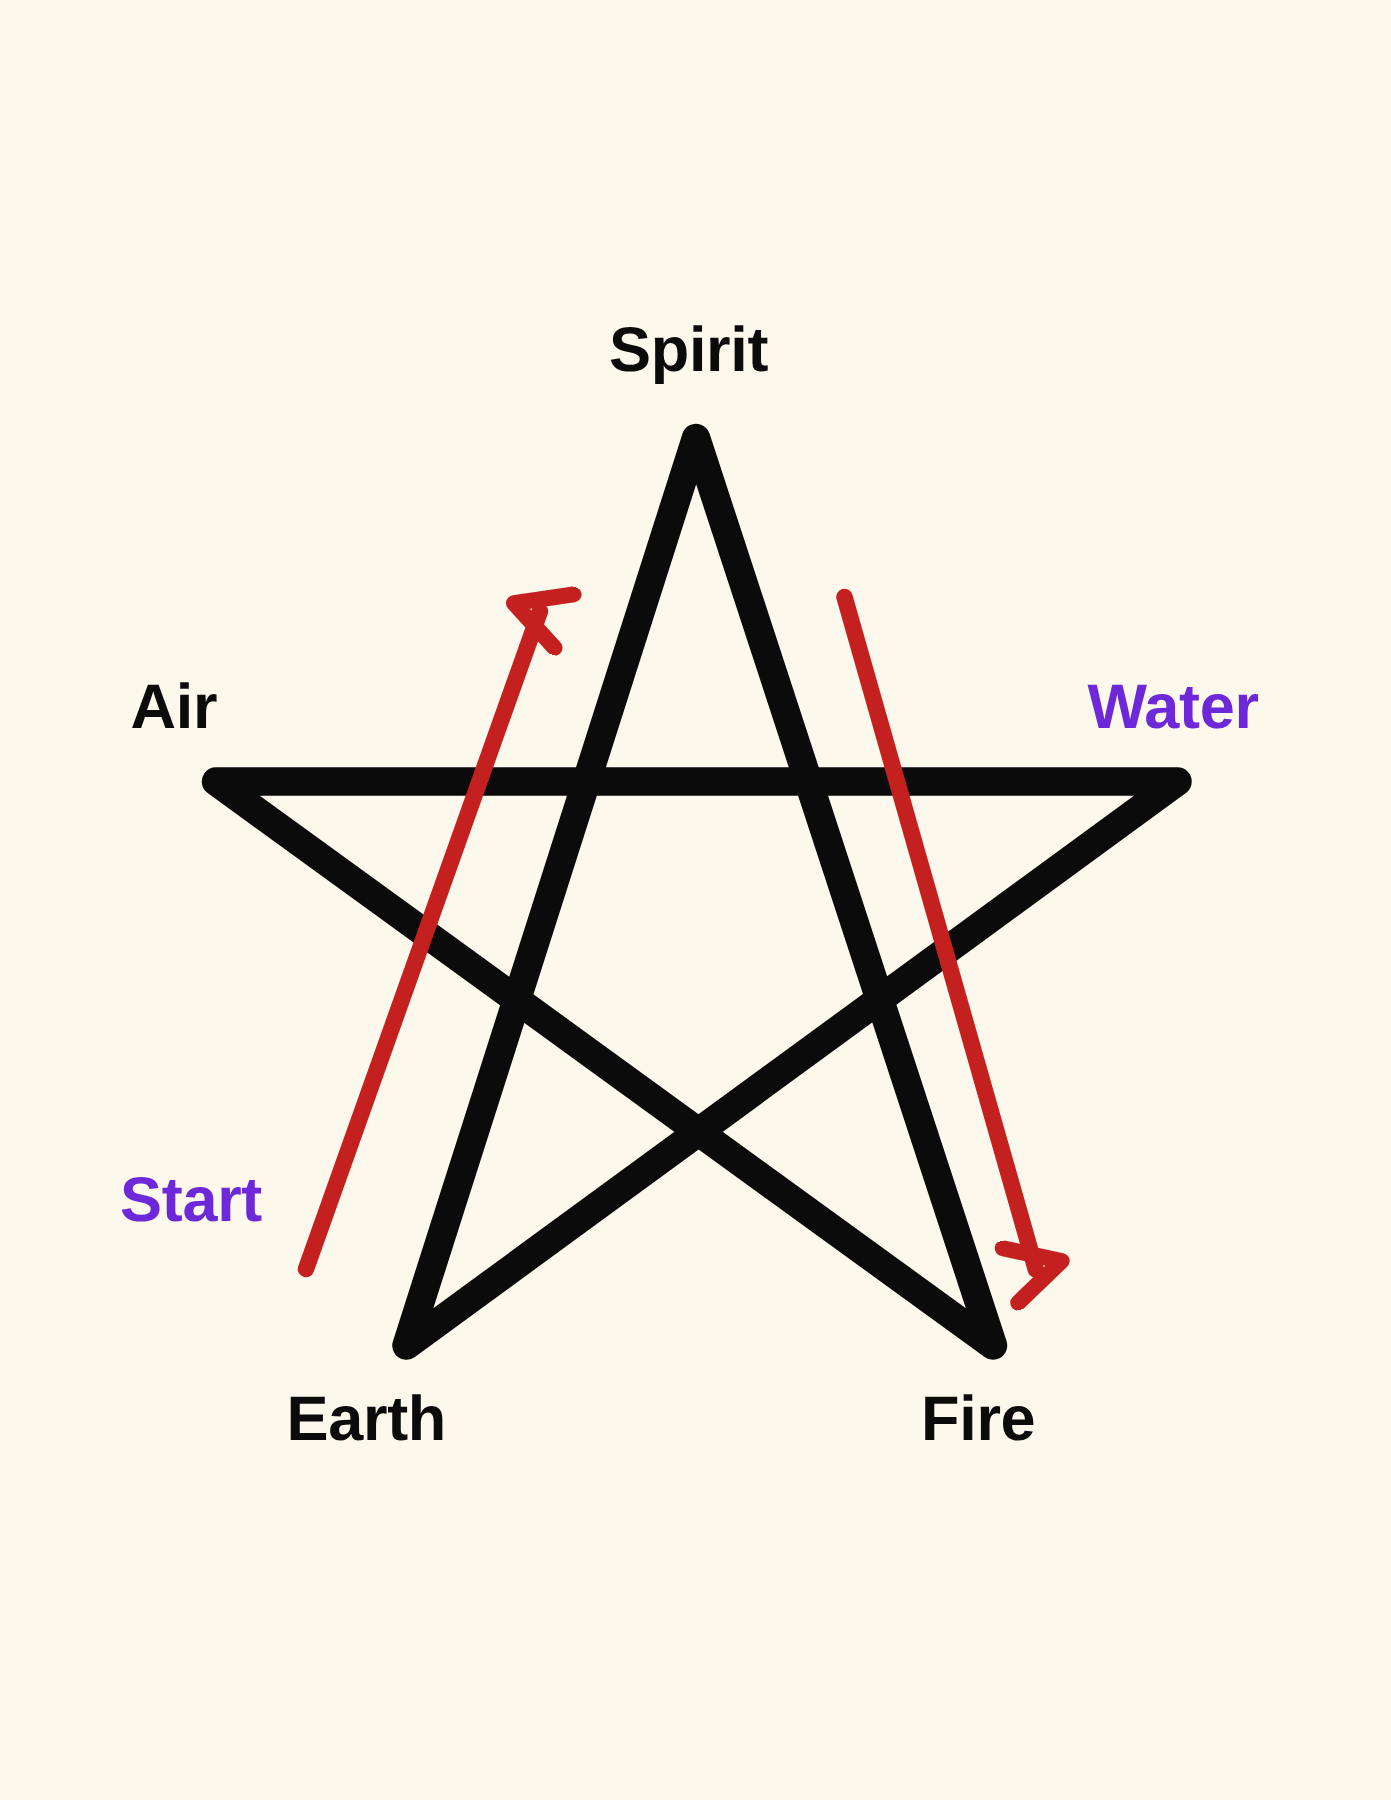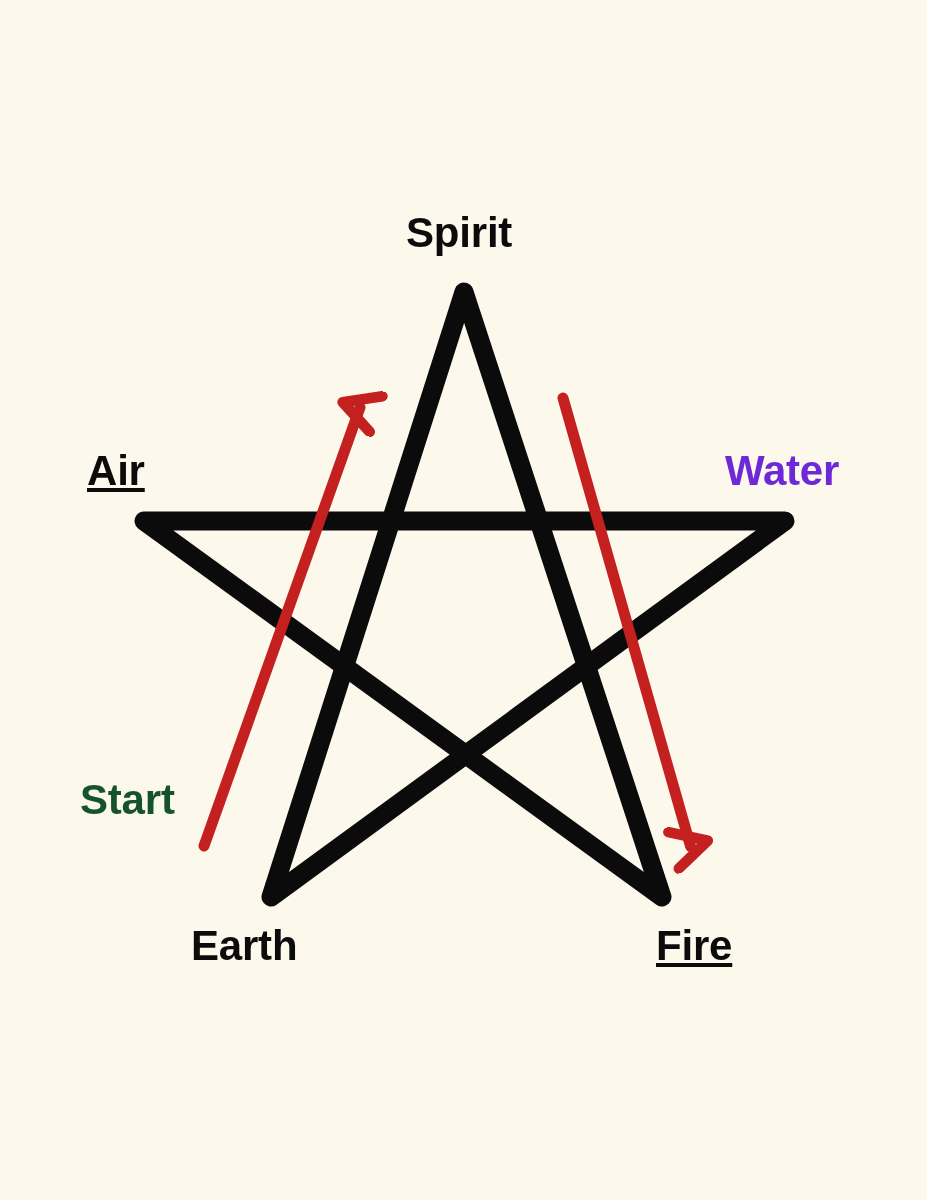--- a/index.html
+++ b/index.html
@@ -41,24 +41,24 @@
     font-family: "Liberation Sans", sans-serif;
     font-weight: bold;
     font-size: 42px;
     line-height: 1.42;
     color: #2E2ED6;
     white-space: nowrap;
     text-align: left;
     letter-spacing: -0.2px;
   }
   #label-spirit { left: 406px; top: 212px; }
-  #label-air    { left: 87px;  top: 450px; text-decoration: underline; }
+  #label-air    { left: 87px;  top: 450px; }
   #label-water  { left: 725px; top: 450px; }
   #label-earth  { left: 191px; top: 925px; }
-  #label-fire   { left: 656px; top: 925px; text-decoration: underline; }
+  #label-fire   { left: 614px; top: 925px; }
   #label-start-here { left: 80px; top: 770px; }
 </style>
 </head>
 <body>
 
 <div id="canvas" style="background: rgb(252, 248, 235);">
 
   <svg id="pentagram-svg" viewBox="0 0 927 1200">
     <defs>
       <marker id="redhead-up" viewBox="0 0 12 12" refX="6.2" refY="6" markerWidth="4.3" markerHeight="4.3" orient="auto-start-reverse">
@@ -79,17 +79,17 @@
   <div class="node-label" id="label-spirit" style="color: rgb(11, 11, 11);">Spirit</div>
 
   <div class="node-label" id="label-water" style="color: #6d28d9;">Water</div>
 
   <div class="node-label" id="label-fire" style="color: rgb(11, 11, 11);">Fire</div>
 
   <div class="node-label" id="label-earth" style="color: rgb(11, 11, 11);">Earth</div>
 
   <div class="node-label" id="label-air" style="color: rgb(11, 11, 11);">Air</div>
 
-  <div class="start-label" id="label-start-here" style="color: #14532d;">
+  <div class="start-label" id="label-start-here" style="color: #6d28d9;">
     <div>Start</div>
   </div>
 
 </div>
 
 </body></html>

